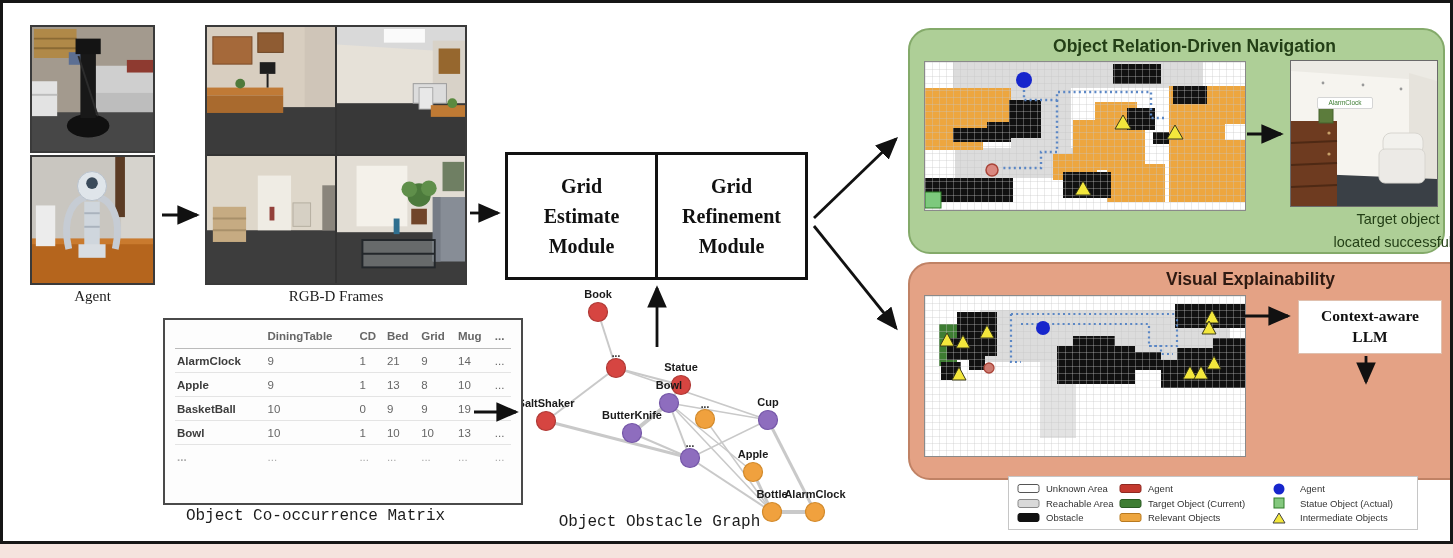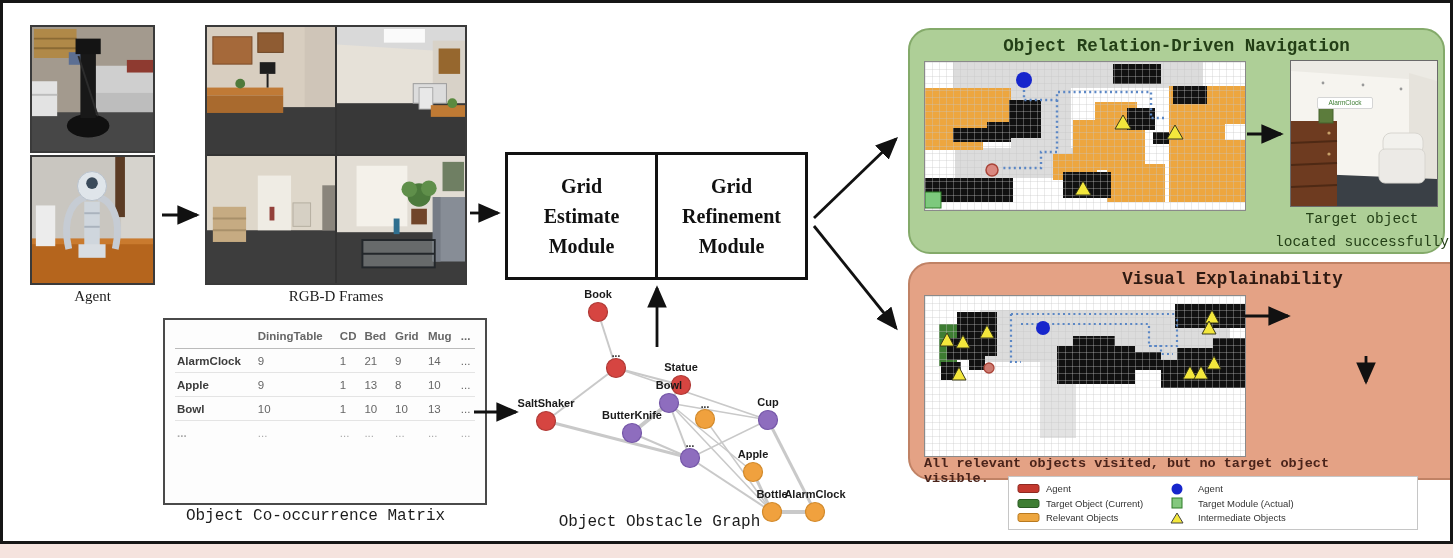--- a/index.html
+++ b/index.html
@@ -17,33 +17,33 @@
                gap:2px;background:#333;border:2px solid #3a3a3a;box-sizing:border-box;}
   .frames-grid svg{display:block;width:100%;height:100%;}
   
   .module-box{left:505px;top:152px;width:303px;height:128px;border:3px solid #111;
               box-sizing:border-box;display:flex;background:#fff;z-index:5;}
   .module-cell{flex:1;display:flex;align-items:center;justify-content:center;
                font-family:"Liberation Serif",serif;font-weight:bold;font-size:20px;
                line-height:1.5;text-align:center;white-space:pre-line;color:#111;}
   .module-cell.first{border-right:3px solid #111;}
   
-  .matrix-box{left:163px;top:318px;width:324px;height:187px;border:2px solid #4a4a4a;
+  .matrix-box{left:163px;top:318px;width:360px;height:187px;border:2px solid #4a4a4a;
               background:#fdfdfd;box-sizing:border-box;padding:4px 10px;z-index:5;}
   .matrix-box table{border-collapse:collapse;width:100%;font-size:11.5px;color:#666;}
   .matrix-box th{font-weight:bold;color:#666;text-align:left;padding:6px 2px;border-bottom:1px solid #bbb;}
   .matrix-box td{padding:5.5px 2px;border-bottom:1px solid #e4e4e4;}
   .matrix-box tr:last-child td{border-bottom:none;color:#aaa;}
   .matrix-box td.rowlabel{font-weight:bold;color:#3d3d3d;}
   
   .panel{box-sizing:border-box;border-radius:22px;z-index:5;}
   .panel-green{left:908px;top:28px;width:537px;height:226px;background:#aecf97;border:2px solid #84aa6a;}
   .panel-orange{left:908px;top:262px;width:649px;height:218px;background:#e4a285;border:2px solid #c08265;}
   .panel-title{position:absolute;left:0;right:0;text-align:center;
-               font-family:Liberation Mono, monospace;font-weight:bold;font-size:17.5px;}
+               font-family:Liberation Sans, sans-serif;font-weight:bold;font-size:17.5px;padding-left:36px;}
   .map{position:absolute;border:1px solid #8a8a8a;background:#fff;}
   .map svg{display:block;width:100%;height:100%;}
   .white-box{position:absolute;background:#fff;display:flex;align-items:center;justify-content:center;
              font-family:"Liberation Serif",serif;font-weight:bold;font-size:15.5px;color:#111;
              text-align:center;white-space:pre-line;line-height:1.35;border:1px solid #e0c0ae;}
   .room{position:absolute;border:1px solid #6a6a6a;background:#eee;}
   .room svg{display:block;width:100%;height:100%;}
   .room-label{position:absolute;background:#fff;border:1px solid #d5d5d5;border-radius:2px;
               font-size:6.5px;color:#3e7d33;text-align:center;line-height:10px;padding:0 2px;}
   
@@ -187,20 +187,29 @@
           <td>14</td>
           <td>...</td>
         </tr>
         <tr>
           <td class="rowlabel">Apple</td>
           <td>9</td>
           <td>1</td>
           <td>13</td>
           <td>8</td>
           <td>10</td>
+          <td>...</td>
+        </tr>
+        <tr>
+          <td class="rowlabel">BasketBall</td>
+          <td>10</td>
+          <td>0</td>
+          <td>9</td>
+          <td>9</td>
+          <td>19</td>
           <td>...</td>
         </tr>
         <tr>
           <td class="rowlabel">Bowl</td>
           <td>10</td>
           <td>1</td>
           <td>10</td>
           <td>10</td>
           <td>13</td>
           <td>...</td>
@@ -366,24 +375,51 @@
       <polygon points="38,39 31,52 45,52" fill="#f3e73c" stroke="#3a3a1a"></polygon>
       <polygon points="62,29 55,42 69,42" fill="#f3e73c" stroke="#3a3a1a"></polygon>
       <polygon points="34,71 27,84 41,84" fill="#f3e73c" stroke="#3a3a1a"></polygon>
       <polygon points="287,14 280,27 294,27" fill="#f3e73c" stroke="#3a3a1a"></polygon>
       <polygon points="284,25 277,38 291,38" fill="#f3e73c" stroke="#3a3a1a"></polygon>
       <polygon points="265,70 258,83 272,83" fill="#f3e73c" stroke="#3a3a1a"></polygon>
       <polygon points="276,70 269,83 283,83" fill="#f3e73c" stroke="#3a3a1a"></polygon>
       <polygon points="289,60 282,73 296,73" fill="#f3e73c" stroke="#3a3a1a"></polygon>
     </svg>
   </div>
-  <div class="panel-title" style="top:192px;left:14px;right:auto;width:420px;text-align:left;font-size:13.5px;color:#4a231a;">All relevant objects visited, but no target object visible.</div>
+  <div class="white-box" style="left:388px;top:36px;width:142px;height:52px;">Context-aware
+LLM</div>
 </div>
 
 <div class="abs legend" id="legend">
+    <div class="legend-col c1">
+      <div class="legend-item">
+        <span>
+          <svg width="24" height="11">
+            <rect x="1" y="1.5" width="21" height="8" rx="2" fill="#fff" stroke="#555"></rect>
+          </svg>
+        </span>
+        <span>Unknown Area</span>
+      </div>
+      <div class="legend-item">
+        <span>
+          <svg width="24" height="11">
+            <rect x="1" y="1.5" width="21" height="8" rx="2" fill="#d9d9d9" stroke="#888"></rect>
+          </svg>
+        </span>
+        <span>Reachable Area</span>
+      </div>
+      <div class="legend-item">
+        <span>
+          <svg width="24" height="11">
+            <rect x="1" y="1.5" width="21" height="8" rx="2" fill="#111" stroke="#111"></rect>
+          </svg>
+        </span>
+        <span>Obstacle</span>
+      </div>
+    </div>
     <div class="legend-col c2">
       <div class="legend-item">
         <span>
           <svg width="24" height="11">
             <rect x="1" y="1.5" width="21" height="8" rx="2" fill="#c4392f" stroke="#8f2a22"></rect>
           </svg>
         </span>
         <span>Agent</span>
       </div>
       <div class="legend-item">
@@ -411,21 +447,21 @@
           </svg>
         </span>
         <span>Agent</span>
       </div>
       <div class="legend-item">
         <span>
           <svg width="24" height="12">
             <rect x="3" y="1" width="10" height="10" fill="#84c87e" stroke="#2e7d28"></rect>
           </svg>
         </span>
-        <span>Target Module (Actual)</span>
+        <span>Statue Object (Actual)</span>
       </div>
       <div class="legend-item">
         <span>
           <svg width="24" height="12">
             <polygon points="8,1 2,11 14,11" fill="#f3e73c" stroke="#444"></polygon>
           </svg>
         </span>
         <span>Intermediate Objects</span>
       </div>
     </div>

